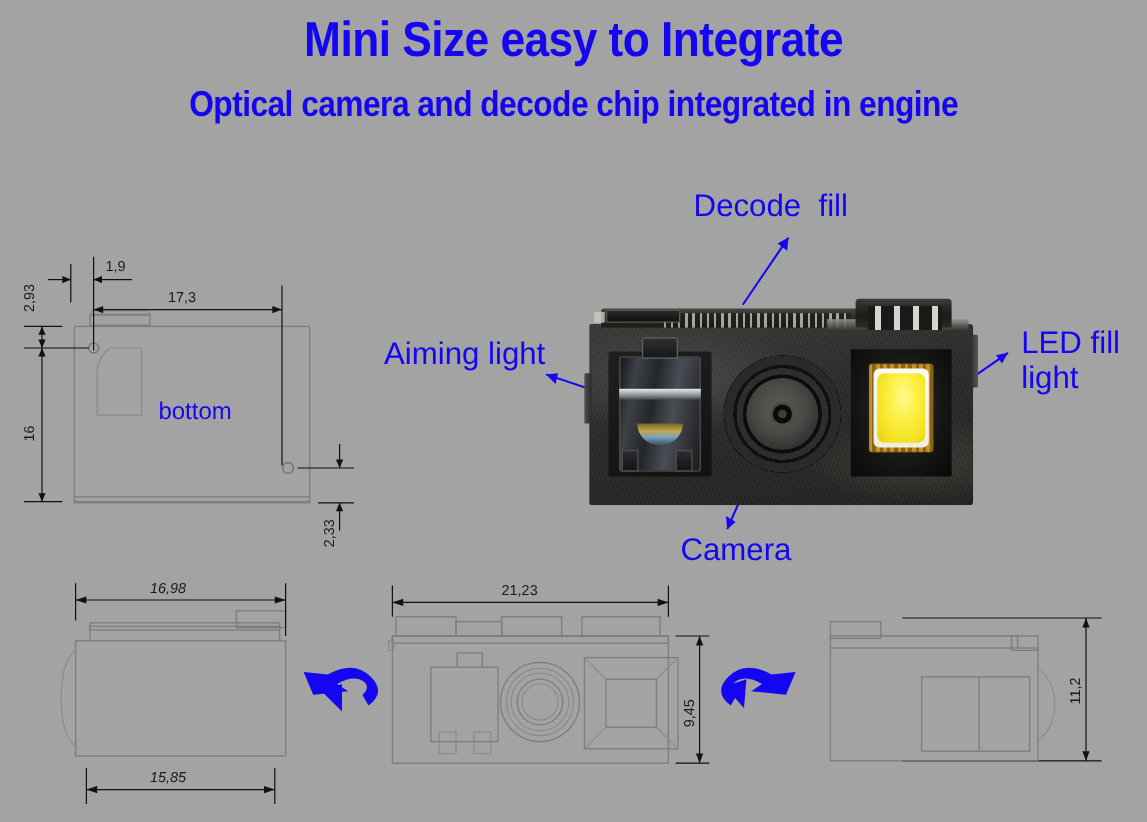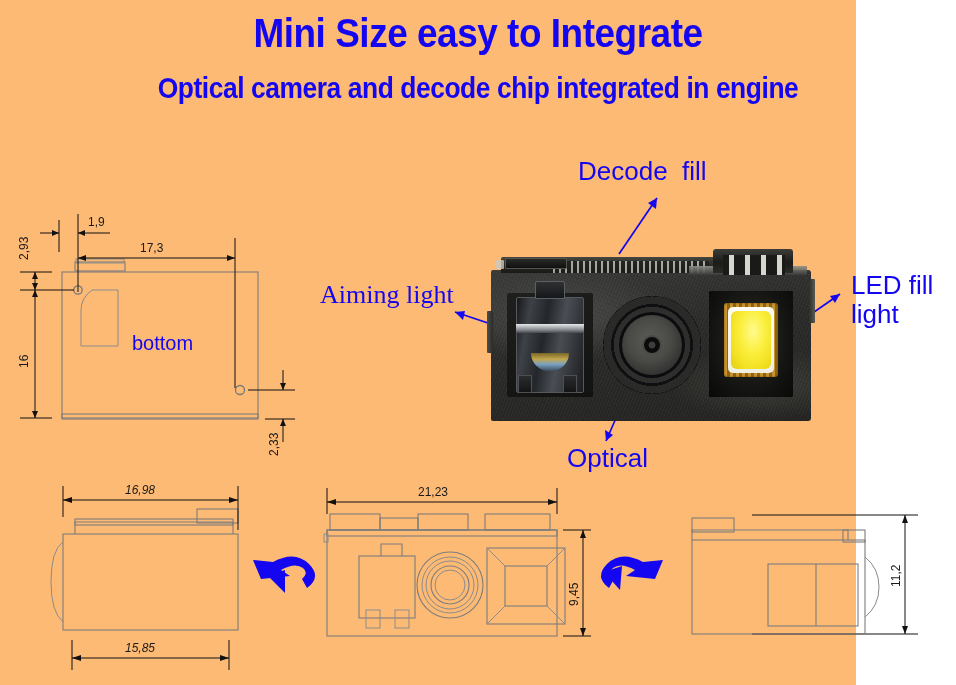--- a/index.html
+++ b/index.html
@@ -2,21 +2,21 @@
 <html><head>
 <meta charset="utf-8">
 <style>
   * { box-sizing: border-box; margin: 0; padding: 0; }
   html, body {
     width: 956px; height: 685px;
     background: #ffffff;
     font-family: "Liberation Sans", sans-serif;
     overflow: hidden;
   }
-  #stage { position: relative; width: 856px; height: 685px; background:#fdba74; }
+  #stage { position: relative; width: 956px; height: 685px; background:#a3a3a3; }
 
   
   .title-main {
     position: absolute; left: 0; top: 10px; width: 956px;
     text-align: center;
     font-family: "Liberation Sans", sans-serif;
     font-size: 41px; font-weight: bold;
     letter-spacing: -0.5px;
     color: #1406f0;
     transform: scaleX(0.90);
@@ -432,17 +432,17 @@
     <div class="lens-inner"></div>
     <div class="lens-aperture"></div>
 
     <div class="led-recess"></div>
     <div class="led-frame"></div>
     <div class="led-white"></div>
     <div class="led-phos"></div>
   </div>
 
   <div class="callout" style="left:578px; top:157px;">Decode  fill</div>
-  <div class="callout" style="left:320px; top:280px;font-family:Liberation Serif, serif;">Aiming light</div>
+  <div class="callout" style="left:320px; top:280px;">Aiming light</div>
   <div class="callout two-line" style="left:851px; top:271px; width:100px;">LED fill light</div>
-  <div class="callout" style="left:567px; top:444px;">Optical</div>
+  <div class="callout" style="left:567px; top:444px;">Camera</div>
 
 </div>
 
 </body></html>

